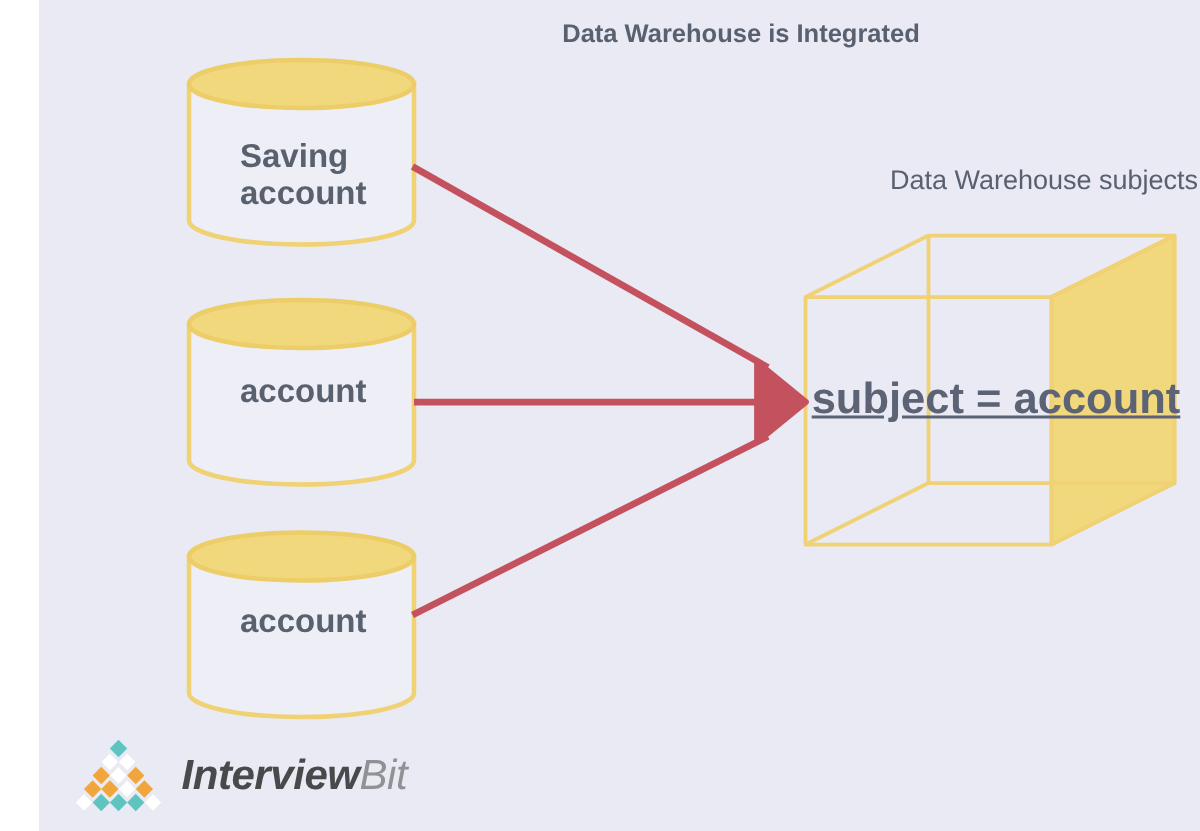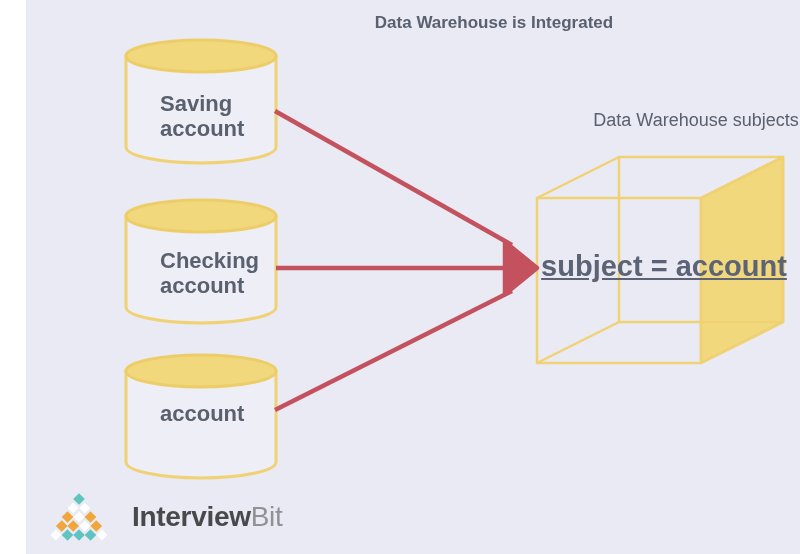--- a/index.html
+++ b/index.html
@@ -30,21 +30,21 @@
   .cyl-label{
     left:134px;width:120px;
     font-size:22px;font-weight:600;line-height:25px;
     color:#59616f;
   }
   .cyl-label.c1{top:91px;}
   .cyl-label.c2{top:248px;}
   .cyl-label.c3{top:401px;}
   .logo{
     position:absolute;left:24px;top:490px;height:54px;
-    display:flex;align-items:center;gap:24px;z-index:3;
+    display:flex;align-items:center;gap:13px;z-index:3;font-style:italic;
   }
   .logo-text{font-size:28px;letter-spacing:-0.3px;}
   .logo-text .primary{font-weight:bold;color:#48494b;}
   .logo-text .secondary{font-weight:400;color:#8f9294;}
 </style>
 </head>
 <body>
 
 <div class="canvas">
 
@@ -92,21 +92,20 @@
   <div class="txt subjects-heading">Data Warehouse subjects</div>
 
   <div class="txt cube-label">subject = account</div>
 
   <div class="txt cyl-label c1">
     <div>Saving</div>
     <div>account</div>
   </div>
 
   <div class="txt cyl-label c2">
-    <div>Checking</div>
     <div>account</div>
   </div>
 
   <div class="txt cyl-label c3">
     <div>account</div>
   </div>
 
   <div class="logo">
     <svg width="58" height="50" viewBox="0 0 58 50">
       <g stroke-width="0.4">

